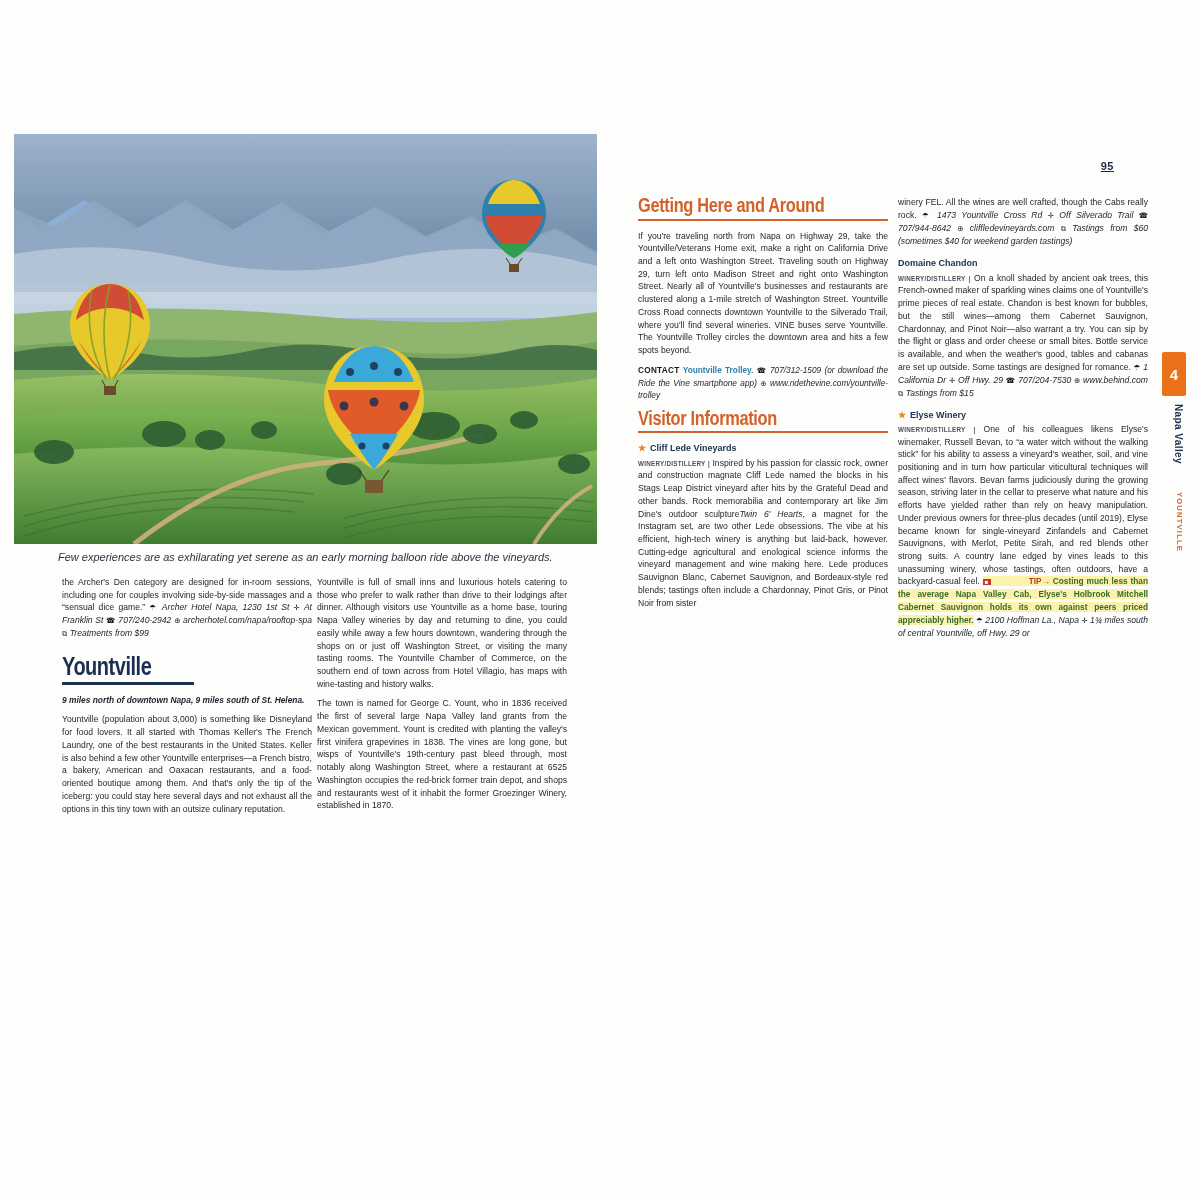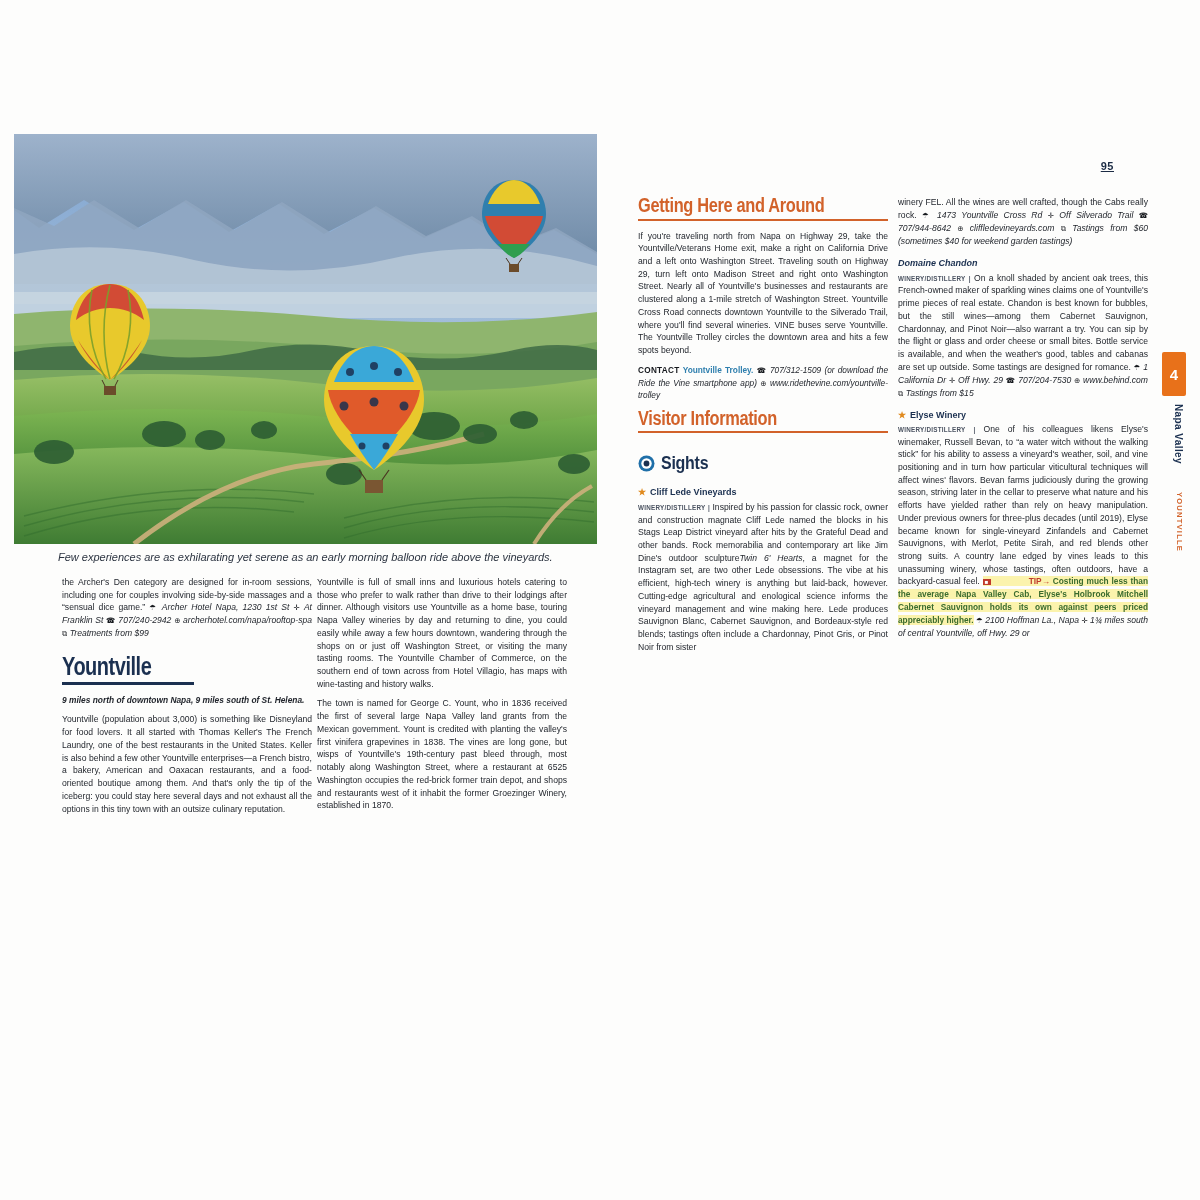--- a/index.html
+++ b/index.html
@@ -93,21 +93,21 @@
   
   .poi-name{
     font-size:9px;font-weight:bold;color:#1b3050;margin:9px 0 1px 0;
     display:flex;align-items:baseline;gap:4px;
   }
   .star{color:#e08a1e;font-size:9px;line-height:1;}
   .cat{
     font-size:6.3px;letter-spacing:.25px;font-weight:bold;color:#4a5260;
   }
   .subhead{
-    font-size:9px;font-weight:bold;color:#1b3050;margin:10px 0 1px 0;font-style:italic;
+    font-size:9px;font-weight:bold;color:#1b3050;margin:10px 0 1px 0;
   }
   .contact-line{font-size:8.3px;line-height:1.5;margin:0 0 7px 0;}
   .contact-lbl{font-weight:bold;color:#15181d;letter-spacing:.3px;font-size:8.2px;}
   .contact-biz{font-weight:bold;color:#2f7fae;}
   .ital{font-style:italic;}
   .sym{font-style:normal;font-size:7.4px;color:#15181d;}
   .tip{
     background:#fbf3ac;
     display:inline;
     box-decoration-break:clone;
@@ -303,28 +303,20 @@
       <span class="ital">707/312-1509</span>
       <span class="ital">(or download the Ride the Vine smartphone app)</span>
       <span class="sym">⊕</span>
       <span class="ital">www.ridethevine.com/yountville-trolley</span>
     </p>
 
     <div class="h-orange">Visitor Information</div>
     <div class="rule-orange"></div>
 
 
-    <div class="h-sights">
-      <svg class="eye-icon" width="17" height="17" viewBox="0 0 17 17">
-        <circle cx="8.5" cy="8.5" r="8" fill="#1f6fa8"></circle>
-        <circle cx="8.5" cy="8.5" r="5.2" fill="#ffffff"></circle>
-        <circle cx="8.5" cy="8.5" r="2.9" fill="#1b3050"></circle>
-      </svg>
-      <span class="txt">Sights</span>
-    </div>
 
     <div class="poi-name">
       <span class="star">★</span>
       <span>Cliff Lede Vineyards</span>
     </div>
     <p>
       <span class="cat">WINERY/DISTILLERY</span>
       <span class="cat">|</span>
       <span>Inspired by his passion for classic rock, owner and construction magnate Cliff Lede named the blocks in his Stags Leap District vineyard after hits by the Grateful Dead and other bands. Rock memorabilia and contemporary art like Jim Dine's outdoor sculpture</span><span class="ital">Twin 6' Hearts</span><span>, a magnet for the Instagram set, are two other Lede obsessions. The vibe at his efficient, high-tech winery is anything but laid-back, however. Cutting-edge agricultural and enological science informs the vineyard management and wine making here. Lede produces Sauvignon Blanc, Cabernet Sauvignon, and Bordeaux-style red blends; tastings often include a Chardonnay, Pinot Gris, or Pinot Noir from sister</span>
     </p>

